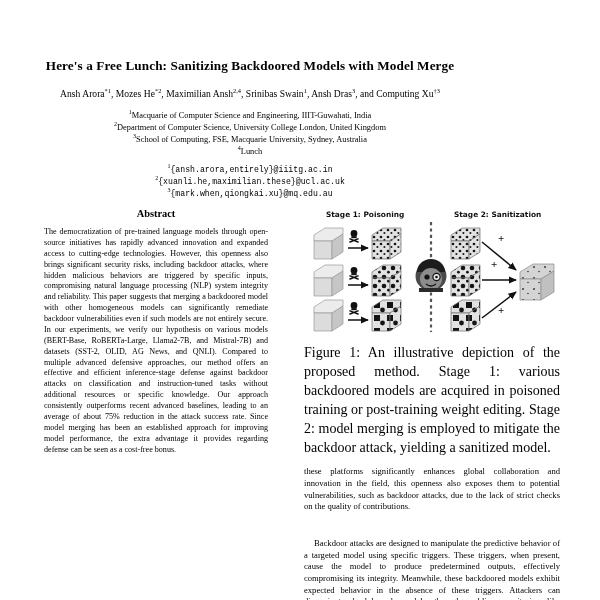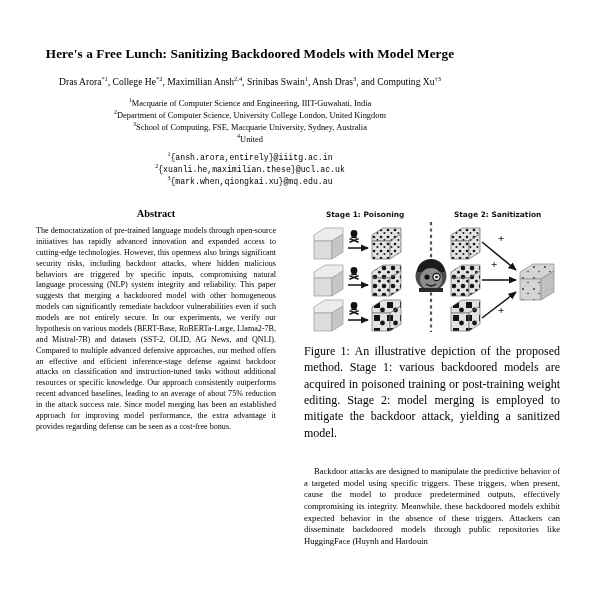--- a/index.html
+++ b/index.html
@@ -11,21 +11,21 @@
     height: 600px;
     background: #ffffff;
     font-family: "Liberation Serif", "DejaVu Serif", serif;
     color: #000000;
     overflow: hidden;
   }
   .page {
     position: relative;
     width: 500px;
     height: 600px;
-    padding: 0;
+    padding: 12px;
     box-sizing: border-box;
   }
   
   .masthead {
     padding: 46px 30px 0 30px;
     text-align: center;
   }
   .paper-title {
     font-size: 13.2px;
     font-weight: bold;
@@ -86,21 +86,21 @@
     text-align: center;
     margin: 0 0 7px 0;
   }
   .abstract-body {
     padding: 0 8px;
   }
   .abstract-body p {
     font-size: 8.1px;
     line-height: 1.345;
     text-align: justify;
-    margin: 0;
+    margin: 8px;
     hyphens: auto;
   }
   .body-text p {
     font-size: 8.6px;
     line-height: 1.36;
     text-align: justify;
     margin: 0 0 0 0;
     hyphens: auto;
   }
   .body-text p.indent {
@@ -112,50 +112,50 @@
   
   .figure {
     margin: 0 0 9px 0;
   }
   .figure-canvas {
     width: 256px;
     height: 126px;
     display: block;
   }
   .figure-caption {
-    font-size: 12px;
+    font-size: 14px;
     line-height: 1.36;
     text-align: justify;
-    margin: 7px 0 25px 0;
+    margin: 7px 0 9px 0;
     hyphens: auto;
   }
   .stage-label {
     font-family: "DejaVu Sans", "Liberation Sans", sans-serif;
     font-size: 7.4px;
     font-weight: bold;
   }
 </style>
 </head>
 <body>
 
 <div class="page">
 
   <div class="masthead">
 
     <h1 class="paper-title">Here's a Free Lunch: Sanitizing Backdoored Models with Model Merge</h1>
 
     <div class="authors">
-      <span><span>Dras Arora</span><sup>*1</sup><span>, </span><span>College He</span><sup>*2</sup><span>, </span><span>Maximilian Ansh</span><sup>2,4</sup><span>, </span><span>Srinibas Swain</span><sup>1</sup><span>, </span><span>Ansh Dras</span><sup>3</sup><span>, and </span><span>Computing Xu</span><sup>†3</sup></span>
+      <span><span>Ansh Arora</span><sup>*1</sup><span>, </span><span>Mozes He</span><sup>*2</sup><span>, </span><span>Maximilian Ansh</span><sup>2,4</sup><span>, </span><span>Srinibas Swain</span><sup>1</sup><span>, </span><span>Ansh Dras</span><sup>3</sup><span>, and </span><span>Computing Xu</span><sup>†3</sup></span>
     </div>
 
     <div class="affiliations">
         <div><sup>1</sup><span>Macquarie of Computer Science and Engineering, IIIT-Guwahati, India</span></div>
         <div><sup>2</sup><span>Department of Computer Science, University College London, United Kingdom</span></div>
         <div><sup>3</sup><span>School of Computing, FSE, Macquarie University, Sydney, Australia</span></div>
-        <div><sup>4</sup><span>United</span></div>
+        <div><sup>4</sup><span>Lunch</span></div>
       </div>
 
     <div class="emails">
         <div><sup>1</sup><span>{ansh.arora,entirely}@iiitg.ac.in</span></div>
         <div><sup>2</sup><span>{xuanli.he,maximilian.these}@ucl.ac.uk</span></div>
         <div><sup>3</sup><span>{mark.when,qiongkai.xu}@mq.edu.au</span></div>
       </div>
 
   </div>
 
@@ -308,18 +308,19 @@
             <path d="M0,8 L13,0 L34,0 L34,7 L21,15 L0,15 z" fill="url(#spotsLight)" stroke="#8a8a8a" stroke-width="0.7"></path>
             <path d="M0,15 L21,15 L21,36 L0,36 z" fill="url(#spotsLight)" stroke="#8a8a8a" stroke-width="0.7"></path>
             <path d="M21,15 L34,7 L34,28 L21,36 z" fill="#c0c0c0" stroke="#8a8a8a" stroke-width="0.7"></path>
           </g>
         </svg>
       </div>
 
       <div class="figure-caption">Figure 1:  An illustrative depiction of the proposed method. Stage 1: various backdoored models are acquired in poisoned training or post-training weight editing. Stage 2: model merging is employed to mitigate the backdoor attack, yielding a sanitized model.</div>
 
       <div class="body-text">
+          <p>these platforms significantly enhances global collaboration and innovation in the field, this openness also exposes them to potential vulnerabilities, such as backdoor attacks, due to the lack of strict checks on the quality of contributions.</p>
           <p class="indent">Backdoor attacks are designed to manipulate the predictive behavior of a targeted model using specific triggers. These triggers, when present, cause the model to produce predetermined outputs, effectively compromising its integrity. Meanwhile, these backdoored models exhibit expected behavior in the absence of these triggers. Attackers can disseminate backdoored models through public repositories like HuggingFace (Huynh and Hardouin</p>
         </div>
 
     </div>
   </div>
 </div>
 
 </body></html>

